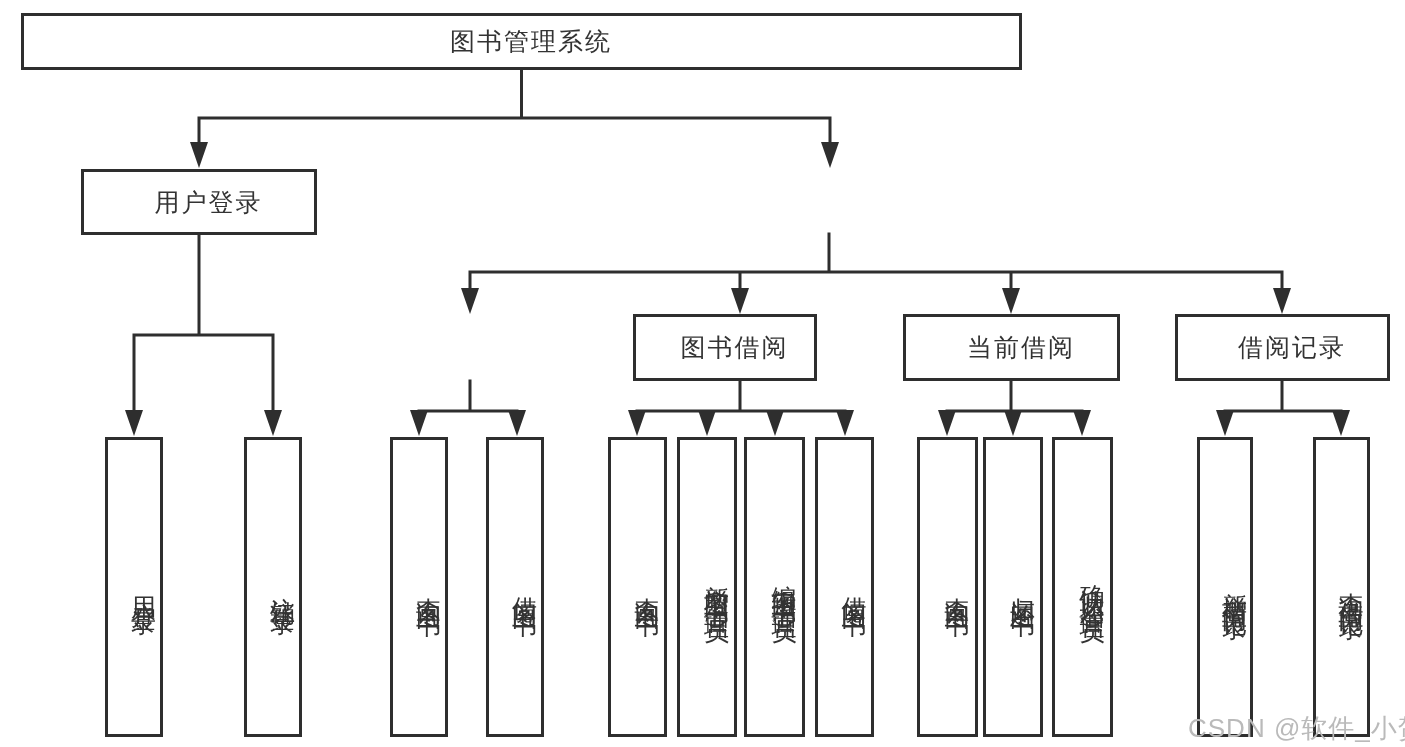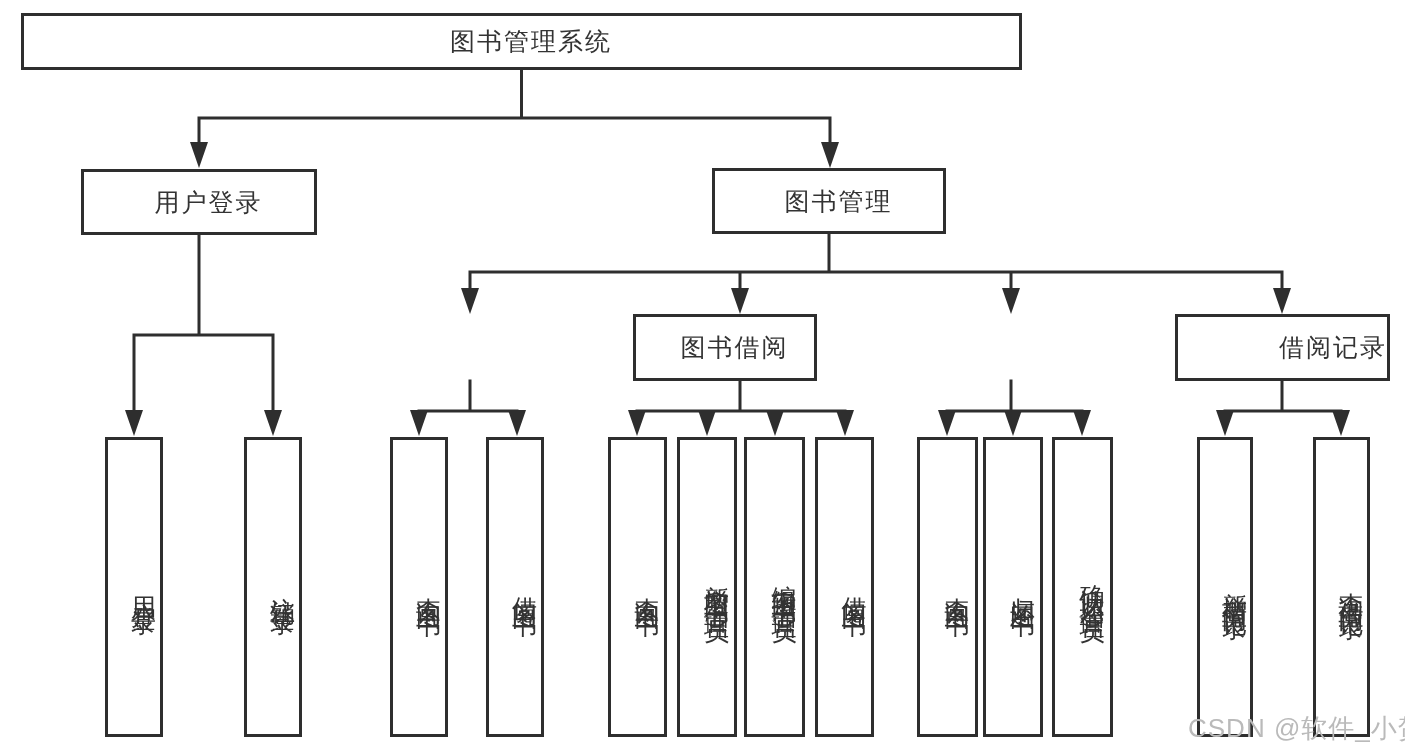--- a/index.html
+++ b/index.html
@@ -17,21 +17,21 @@
     writing-mode:vertical-rl;text-orientation:mixed;
     font-size:25px;letter-spacing:5px;line-height:1;white-space:nowrap;
   }
   
   .n-root{left:21px;top:13px;width:1001px;height:57px;}
   .n-l2a{left:81px; top:169px;width:236px;height:66px;}
   .n-l2b{left:712px;top:168px;width:234px;height:66px;}
   .n-l3a{left:363px; top:314px;width:214px;height:67px;}
   .n-l3b{left:633px; top:314px;width:184px;height:67px;align-items:center;}
   .n-l3c{left:903px; top:314px;width:217px;height:67px;}
-  .n-l3d{left:1175px;top:314px;width:215px;height:67px;justify-content:flex-end;}
+  .n-l3d{left:1175px;top:314px;width:215px;height:67px;}
   .leaf{top:437px;height:300px;}
   .n-a1{left:105px;width:58px;} .n-a2{left:244px;width:58px;}
   .n-b1{left:390px;width:58px;} .n-b2{left:486px;width:58px;}
   .n-c1{left:608px;width:59px;} .n-c2{left:677px;width:60px;}
   .n-c3{left:744px;width:61px;} .n-c4{left:815px;width:59px;}
   .n-d1{left:917px;width:61px;} .n-d2{left:983px;width:60px;}
   .n-d3{left:1052px;width:61px;}
   .n-e1{left:1197px;width:56px;} .n-e2{left:1313px;width:57px;}
   .watermark{
     position:absolute;left:1188px;top:711px;z-index:3;
@@ -76,26 +76,26 @@
     </g>
   </svg>
 
   <div class="node n-root">
     <span class="hlabel">图书管理系统</span>
   </div>
 
   <div class="node n-l2a">
     <span class="hlabel">用户登录</span>
   </div>
-  <div class="node n-l2b">
-    <span class="hlabel">图书管理</span>
-  </div>
 
   <div class="node n-l3b">
     <span class="hlabel">图书借阅</span>
+  </div>
+  <div class="node n-l3c">
+    <span class="hlabel">当前借阅</span>
   </div>
   <div class="node n-l3d">
     <span class="hlabel">借阅记录</span>
   </div>
 
   <div class="node leaf n-a1">
     <span class="vlabel">用户登录</span>
   </div>
   <div class="node leaf n-a2">
     <span class="vlabel">注销登录</span>

